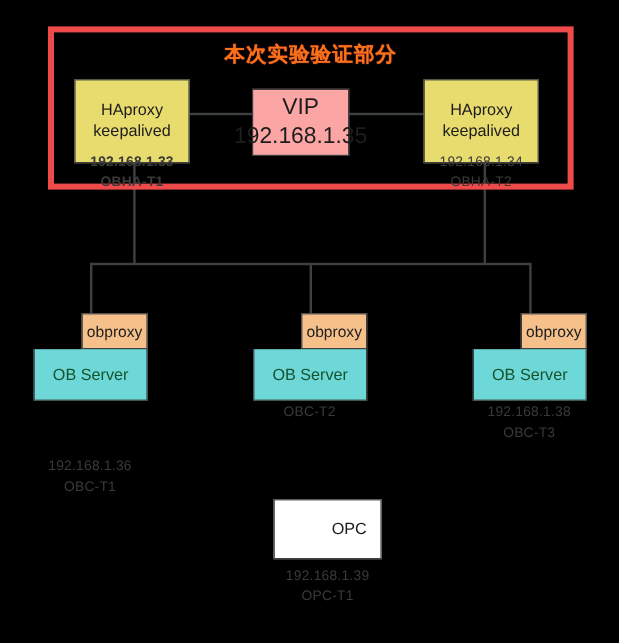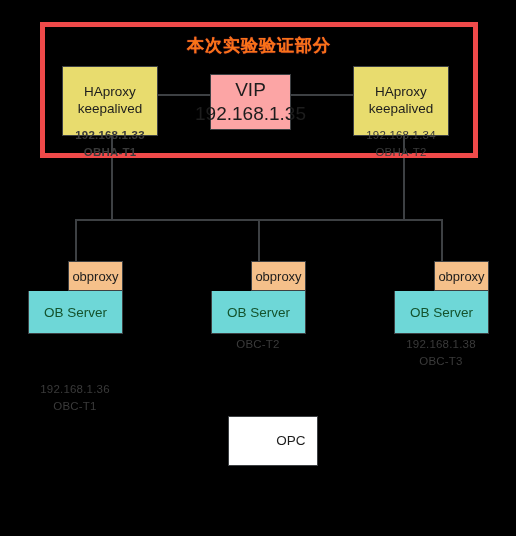--- a/index.html
+++ b/index.html
@@ -125,14 +125,18 @@
     <div class="stack-bot">OB Server</div>
   </div>
   <div class="abs caption" style="left:371px;top:336px;width:140px;">
     <div>192.168.1.38</div>
     <div>OBC-T3</div>
   </div>
 
   <div class="abs node opcbox" style="left:228px;top:416px;">
     <span class="ln">OPC</span>
   </div>
+  <div class="abs caption" style="left:203px;top:472px;width:140px;">
+    <div>192.168.1.39</div>
+    <div>OPC-T1</div>
+  </div>
 
 </div>
 
 </body></html>

